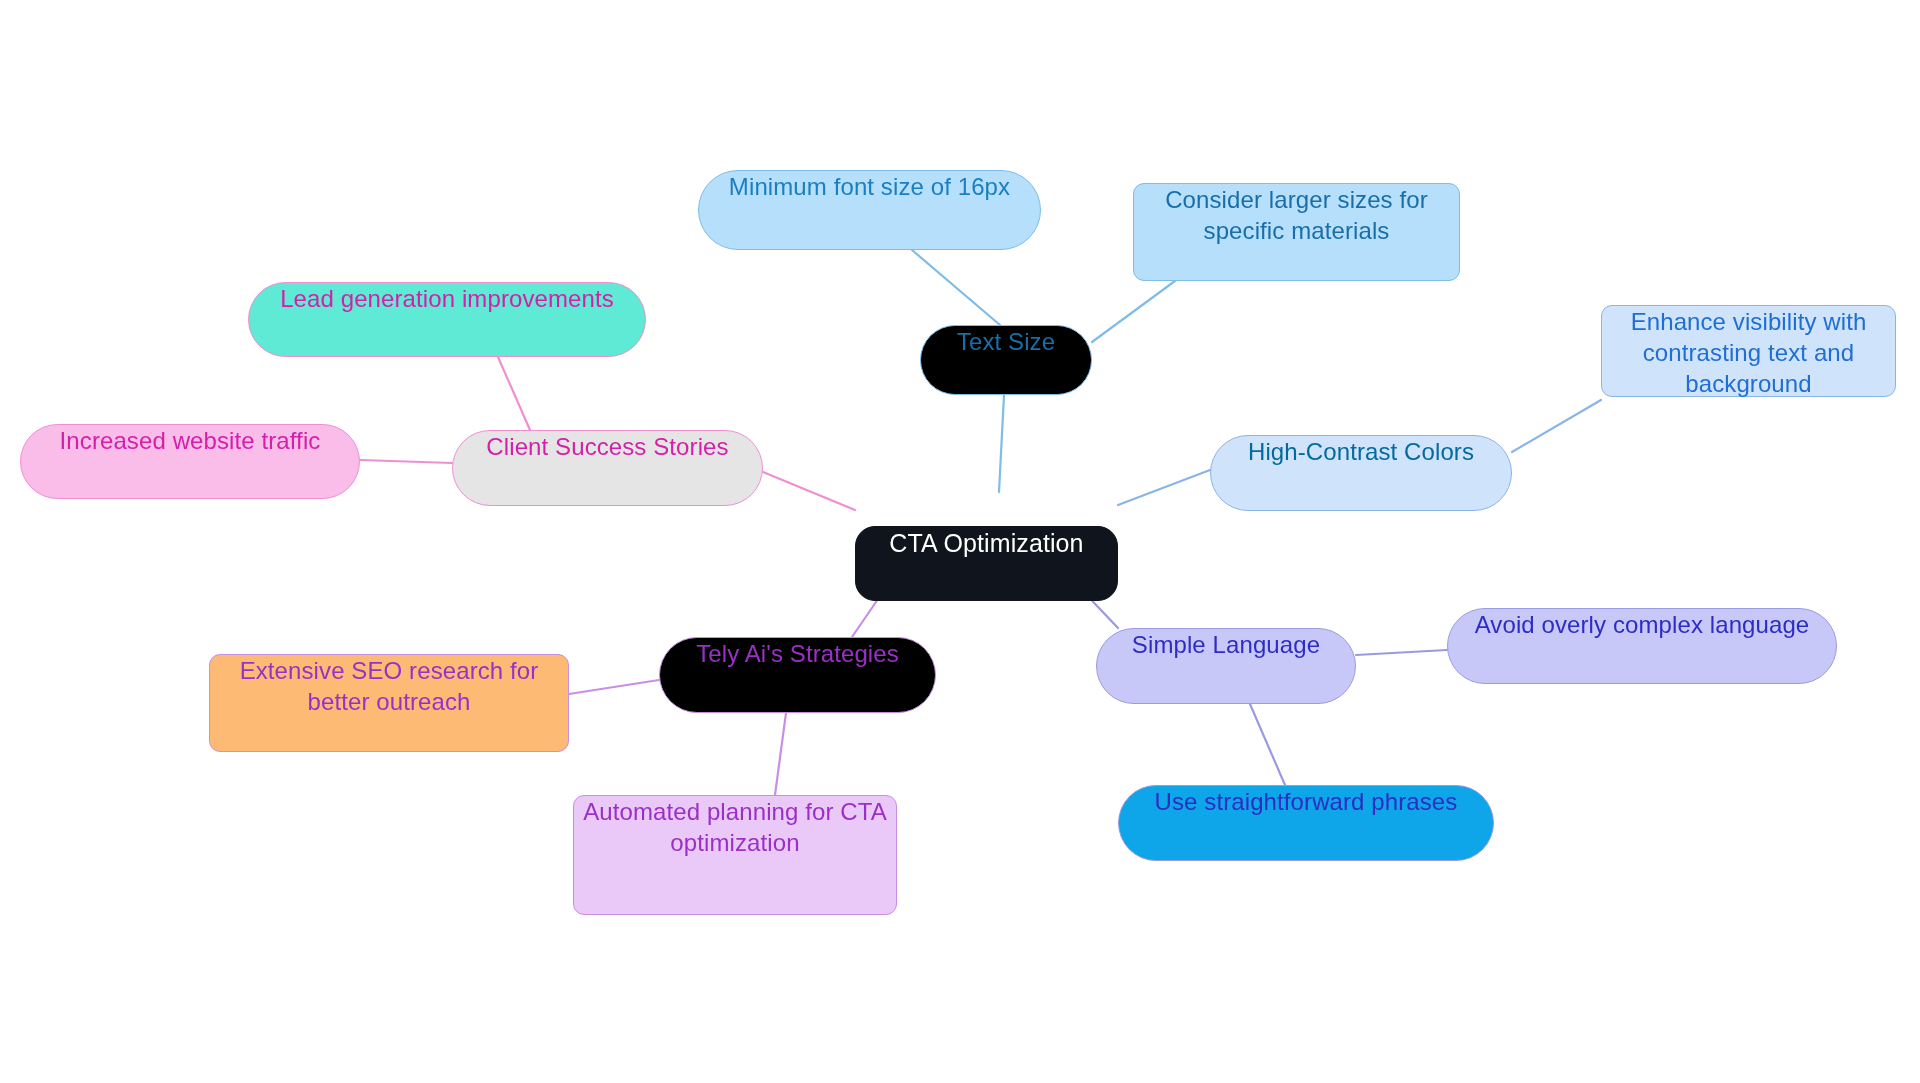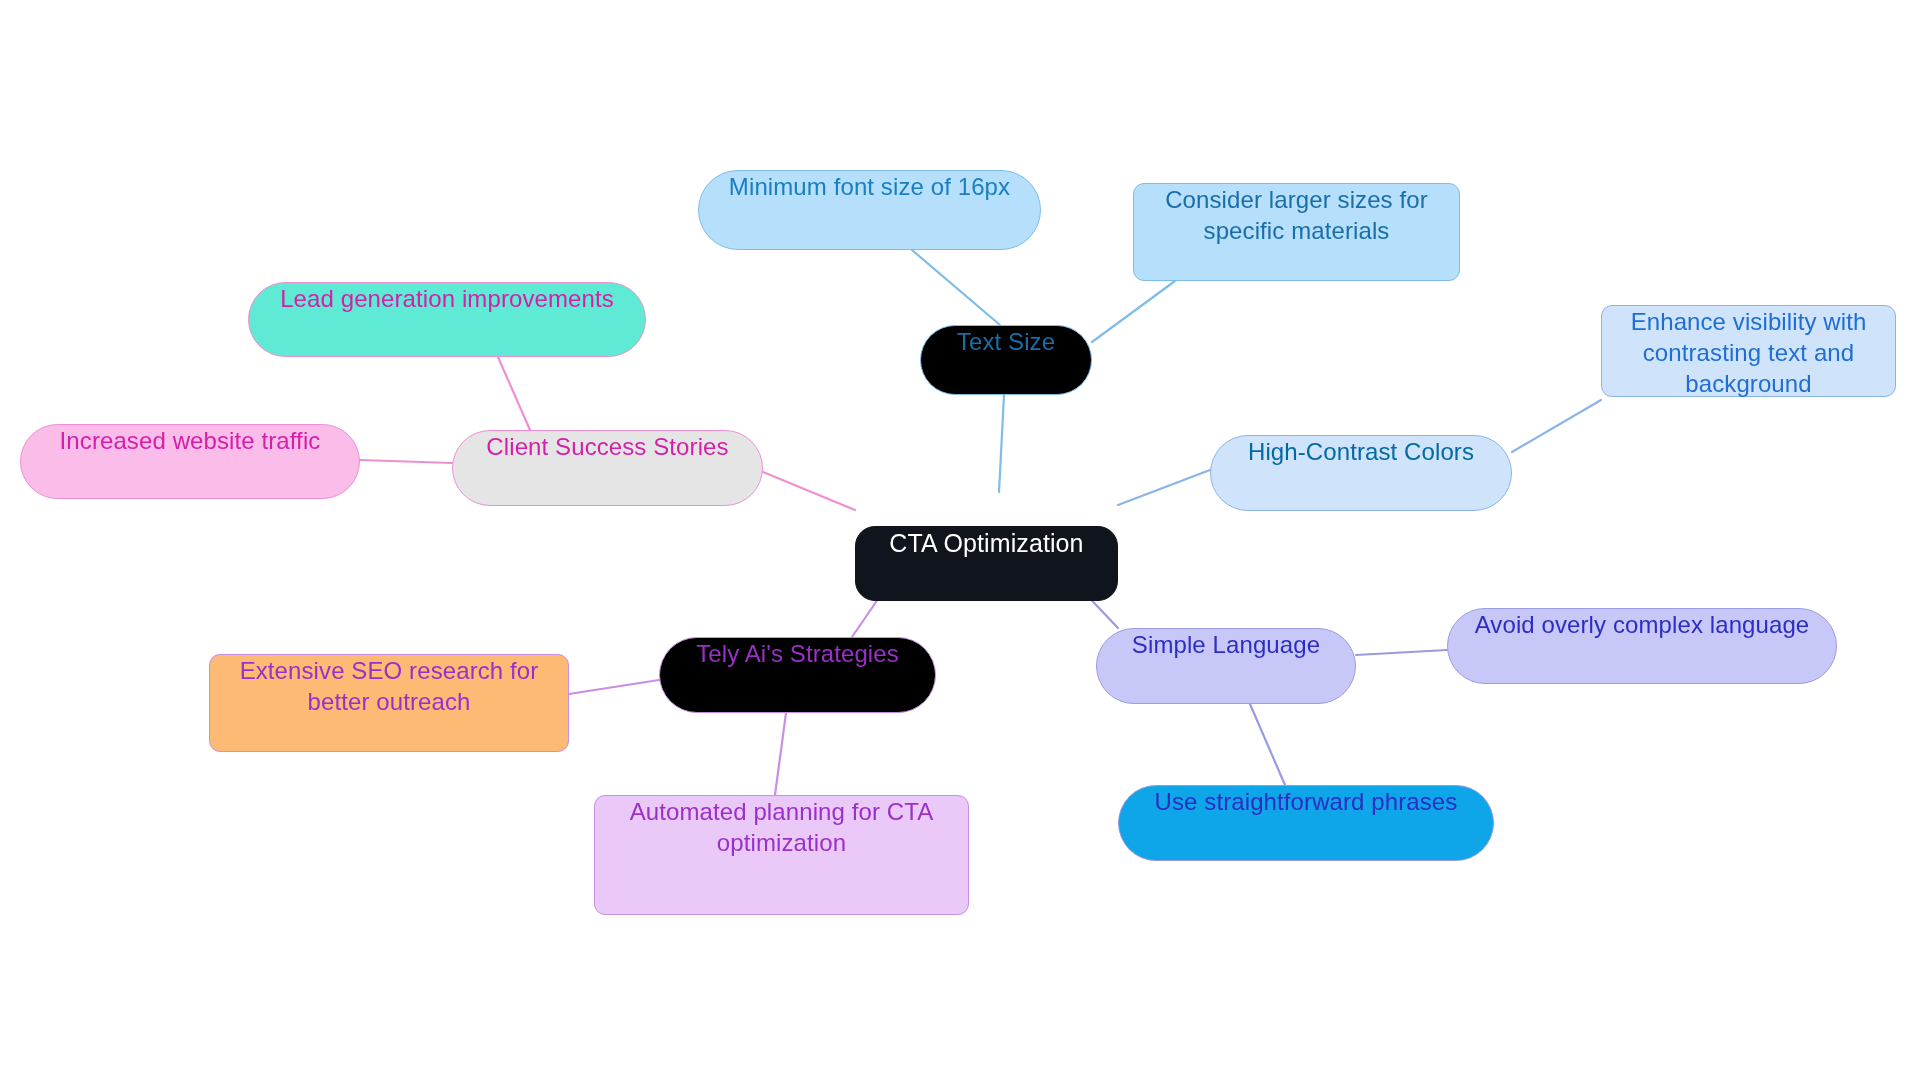--- a/index.html
+++ b/index.html
@@ -85,19 +85,19 @@
       <div class="node node-branch" style="left: 1210px; top: 435px; width: 302px; height: 76px; background: rgb(207, 227, 250); border-color: rgb(138, 180, 232); color: #0369a1;"><span>High-Contrast Colors</span></div>
       <div class="node node-leaf node-multiline" style="left: 1601px; top: 305px; width: 295px; height: 92px; background: rgb(207, 227, 250); border-color: rgb(138, 180, 232); color: rgb(31, 110, 212);"><span>Enhance visibility with
 contrasting text and
 background</span></div>
       <div class="node node-branch" style="left: 1096px; top: 628px; width: 260px; height: 76px; background: rgb(200, 200, 248); border-color: rgb(154, 154, 224); color: rgb(45, 45, 196);"><span>Simple Language</span></div>
       <div class="node node-leaf" style="left: 1447px; top: 608px; width: 390px; height: 76px; background: rgb(200, 200, 248); border-color: rgb(154, 154, 224); color: rgb(45, 45, 196);"><span>Avoid overly complex language</span></div>
       <div class="node node-leaf" style="left: 1118px; top: 785px; width: 376px; height: 76px; background: #0ea5e9; border-color: rgb(154, 154, 224); color: rgb(45, 45, 196);"><span>Use straightforward phrases</span></div>
       <div class="node node-branch" style="left: 659px; top: 637px; width: 277px; height: 76px; background: #000000; border-color: rgb(201, 143, 226); color: rgb(155, 48, 201);"><span>Tely Ai's Strategies</span></div>
       <div class="node node-leaf node-multiline" style="left: 209px; top: 654px; width: 360px; height: 98px; background: #fdba74; border-color: rgb(201, 143, 226); color: rgb(155, 48, 201);"><span>Extensive SEO research for
 better outreach</span></div>
-      <div class="node node-leaf node-multiline" style="left: 594px; top: 795px; width: 375px; height: 120px; background: rgb(234, 200, 247); border-color: rgb(201, 143, 226); color: rgb(155, 48, 201);"><span>Automated planning for CTA
+      <div class="node node-leaf node-multiline" style="left: 573px; top: 795px; width: 324px; height: 120px; background: rgb(234, 200, 247); border-color: rgb(201, 143, 226); color: rgb(155, 48, 201);"><span>Automated planning for CTA
 optimization</span></div>
       <div class="node node-branch" style="left: 452px; top: 430px; width: 311px; height: 76px; background: #e5e5e5; border-color: rgb(239, 143, 210); color: rgb(214, 31, 168);"><span>Client Success Stories</span></div>
       <div class="node node-leaf" style="left: 248px; top: 282px; width: 398px; height: 75px; background: #5eead4; border-color: rgb(239, 143, 210); color: rgb(214, 31, 168);"><span>Lead generation improvements</span></div>
       <div class="node node-leaf" style="left: 20px; top: 424px; width: 340px; height: 75px; background: rgb(250, 188, 232); border-color: rgb(239, 143, 210); color: rgb(214, 31, 168);"><span>Increased website traffic</span></div>
     </div>
 </div>
 
 </body></html>

